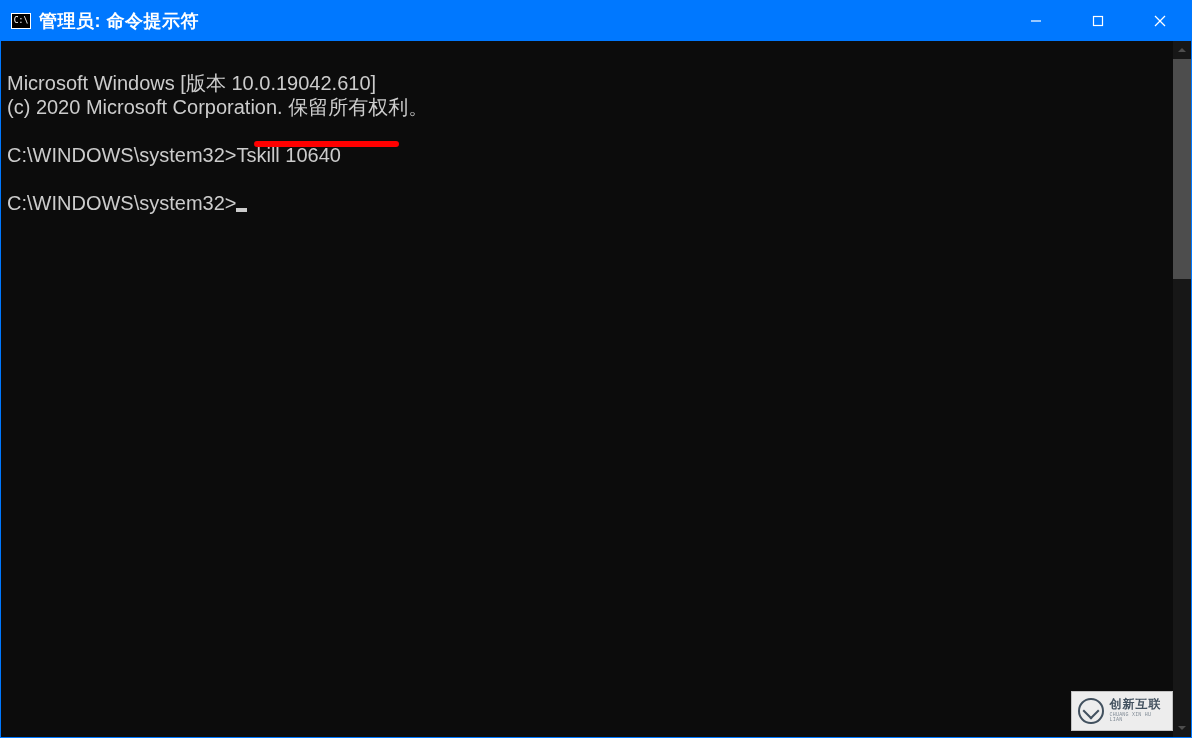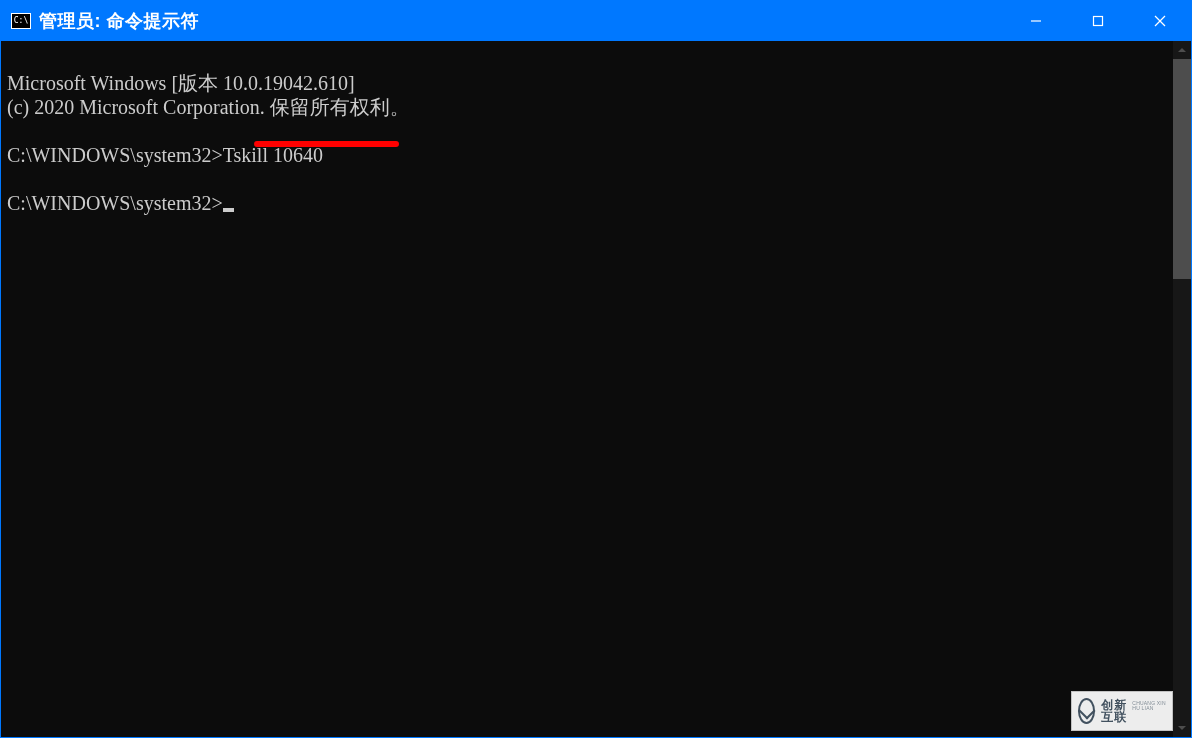--- a/index.html
+++ b/index.html
@@ -5,33 +5,33 @@
   html,body{margin:0;padding:0;width:1192px;height:738px;overflow:hidden;font-family:"Microsoft YaHei","Segoe UI",sans-serif;background:#fff;}
   .window{position:absolute;inset:0;border:1px solid #0078ff;display:flex;flex-direction:column;background:#0c0c0c;}
   .titlebar{height:40px;background:#0078ff;display:flex;align-items:center;flex:0 0 40px;}
   .titlebar .app-icon{width:18px;height:14px;margin:0 8px 0 10px;background:#000;border:1px solid #fff;position:relative;display:inline-flex;align-items:center;justify-content:center;}
   .titlebar .app-icon span{color:#fff;font-size:8px;font-family:Consolas,monospace;line-height:1;}
   .titlebar .title-text{color:#fff;font-size:18px;font-weight:700;letter-spacing:0.5px;text-align:center;}
   .titlebar .spacer{flex:1;}
   .titlebar .win-btn{width:62px;height:40px;display:flex;align-items:center;justify-content:center;color:#fff;}
   .titlebar .win-btn svg{width:12px;height:12px;stroke:#fff;stroke-width:1.2;fill:none;}
   .client{flex:1;display:flex;min-height:0;}
-  .console{flex:1;background:#0c0c0c;color:#cccccc;font-family:Liberation Serif, serif;font-size:20px;line-height:24px;padding:6px 4px 4px 6px;white-space:pre;position:relative;overflow:hidden;}
+  .console{flex:1;background:#0c0c0c;color:#cccccc;font-family:Liberation Sans, sans-serif;font-size:20px;line-height:24px;padding:6px 4px 4px 6px;white-space:pre;position:relative;overflow:hidden;}
   .console .line{position:relative;}
   .underline{position:absolute;left:253px;top:100px;width:145px;height:6px;background:#ff0000;border-radius:3px;}
   .cursor{display:inline-block;width:11px;height:4px;background:#cccccc;vertical-align:-2px;margin-left:0;}
   .scrollbar{width:18px;background:#171717;display:flex;flex-direction:column;align-items:stretch;}
   .sb-btn{height:18px;background:#171717;display:flex;align-items:center;justify-content:center;}
   .sb-btn svg{width:10px;height:10px;fill:#4d4d4d;}
   .sb-track{flex:1;background:#171717;position:relative;}
   .sb-thumb{position:absolute;top:0;left:0;right:0;height:220px;background:#4d4d4d;}
   .watermark{position:absolute;right:18px;bottom:6px;width:88px;height:38px;background:#fff;border:1px solid #d0d0d0;display:flex;align-items:center;padding:0 6px;gap:6px;opacity:0.93;}
   .watermark .wm-logo{width:22px;height:22px;border:2px solid #475766;border-radius:50%;position:relative;display:flex;align-items:center;justify-content:center;}
   .watermark .wm-logo::before{content:"";position:absolute;width:10px;height:10px;border-left:2px solid #475766;border-bottom:2px solid #475766;transform:rotate(-45deg);}
-  .watermark .wm-text{display:flex;line-height:1;}
+  .watermark .wm-text{display:flex;flex-direction:column;line-height:1;font-family:Liberation Mono, monospace;}
   .watermark .wm-cn{font-size:12px;font-weight:700;color:#475766;letter-spacing:1px;}
   .watermark .wm-en{font-size:5px;color:#8b96a1;letter-spacing:0.2px;margin-top:2px;}
 </style>
 </head>
 <body>
 
 <div class="window">
   <div class="titlebar">
     <div class="app-icon">
         <span>C:\</span>

